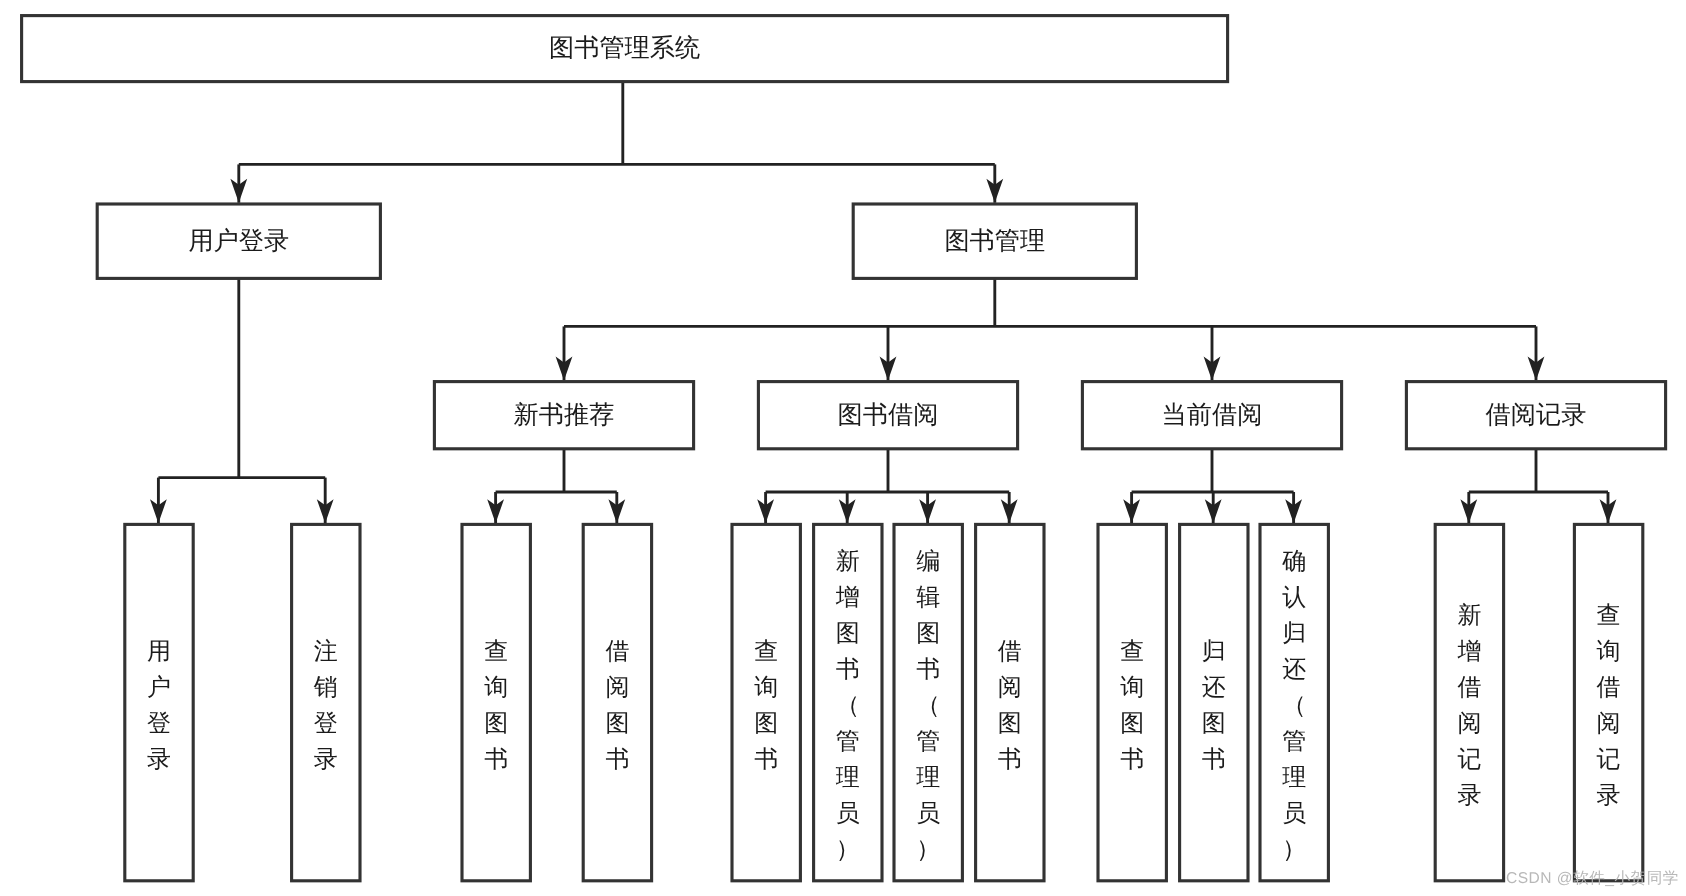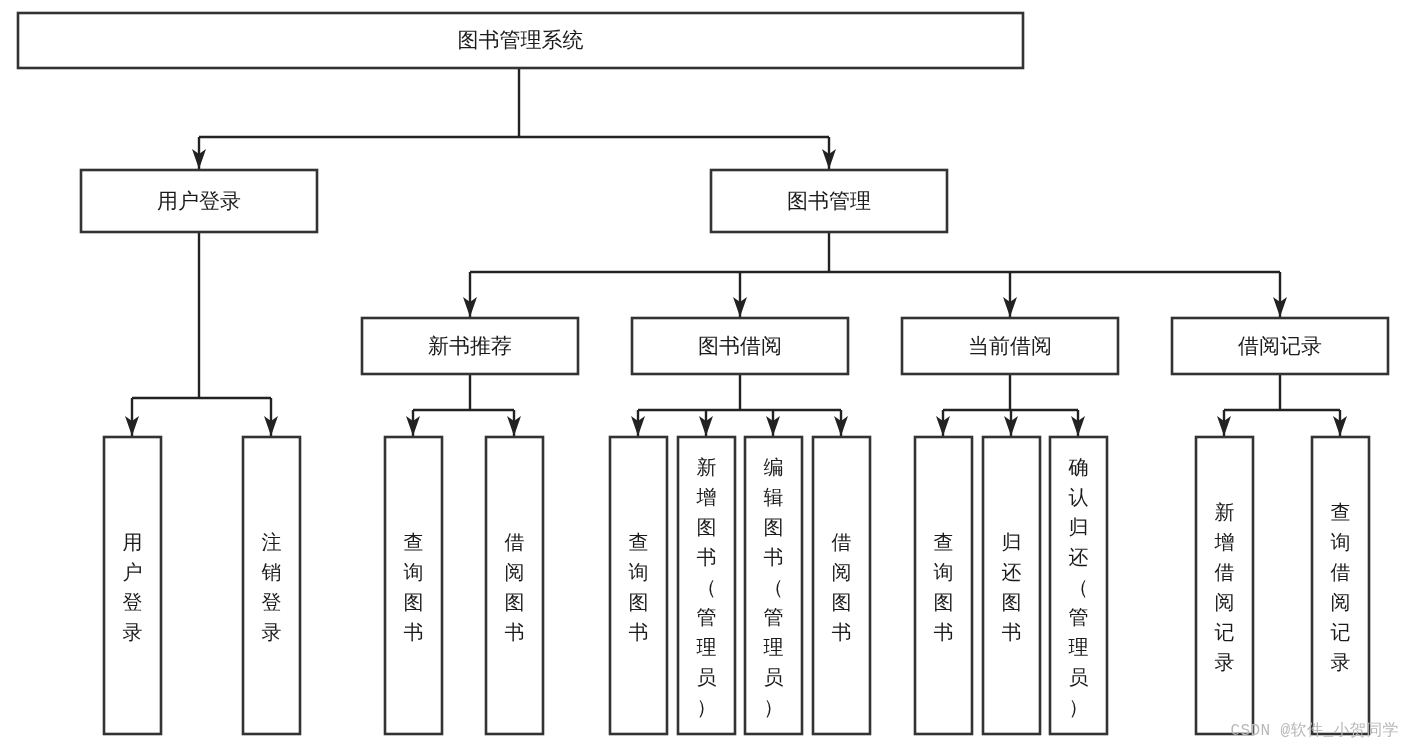--- a/index.html
+++ b/index.html
@@ -51,22 +51,22 @@
     fill: none;
   }
   .arrow-head {
     fill: #222222;
     stroke: none;
   }
   .watermark {
     position: absolute;
     right: 6px;
     bottom: 6px;
-    font-family: Liberation Mono, monospace;
-    font-size: 16px;
+    font-family: Liberation Sans, sans-serif;
+    font-size: 13px;
     color: #b8b8b8;
     letter-spacing: 0.4px;
     white-space: nowrap;
     user-select: none;
   }
 </style>
 </head>
 <body>
 
 <div id="diagram-root">

